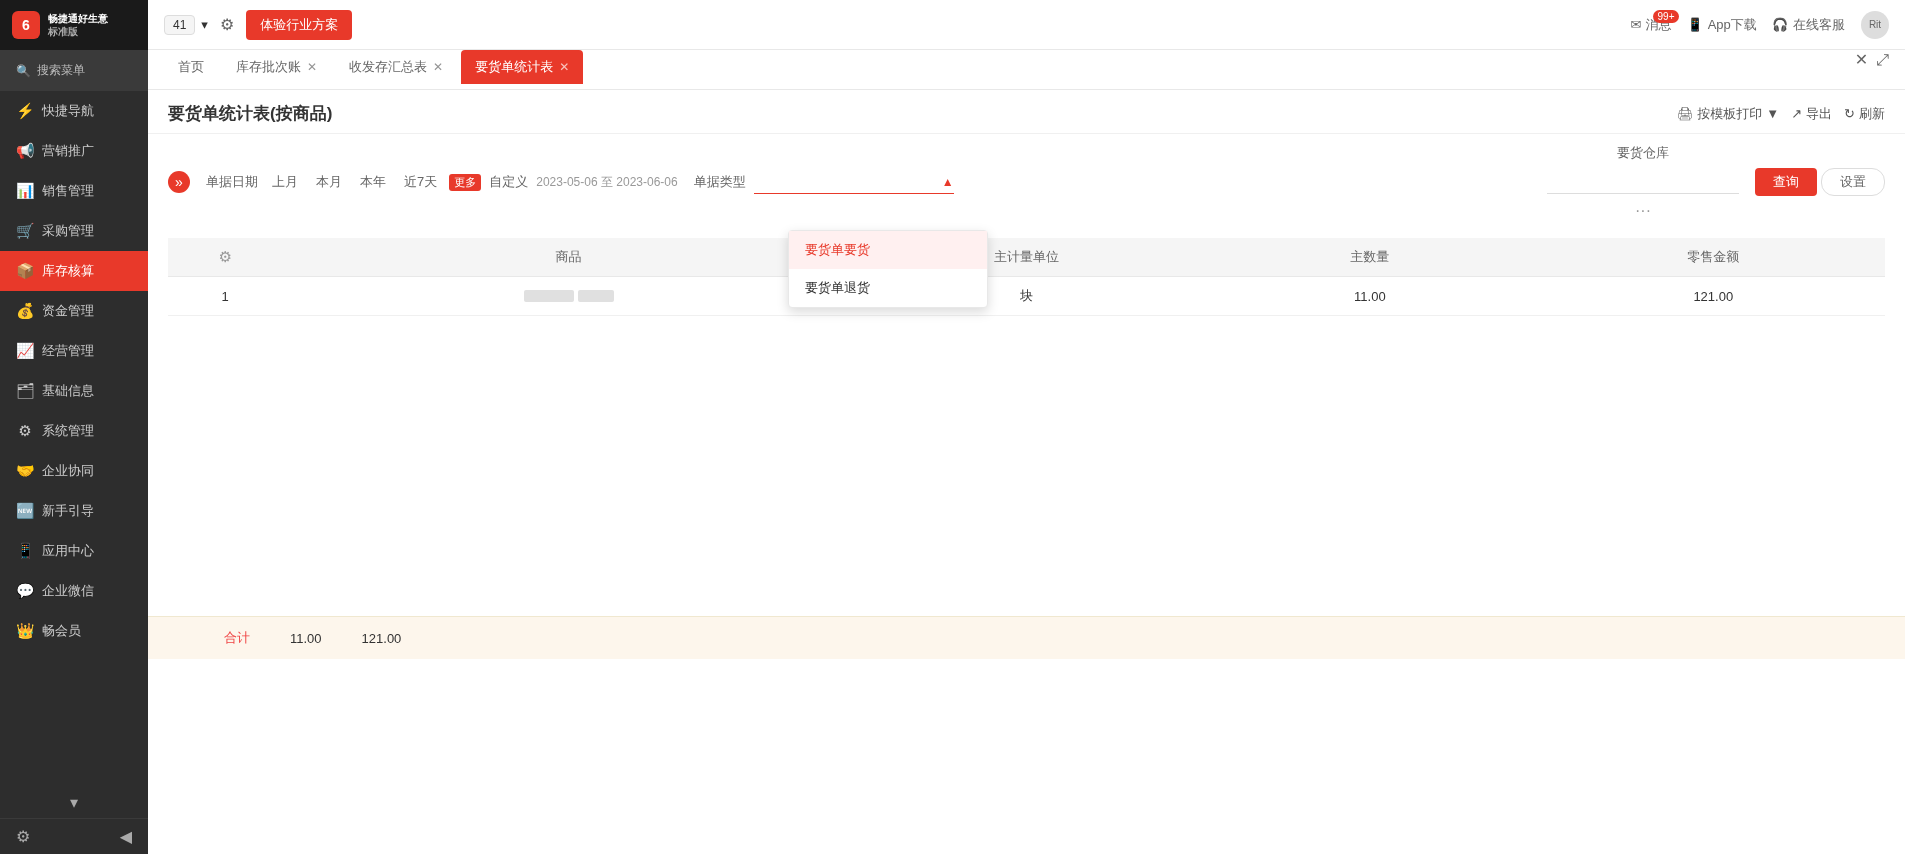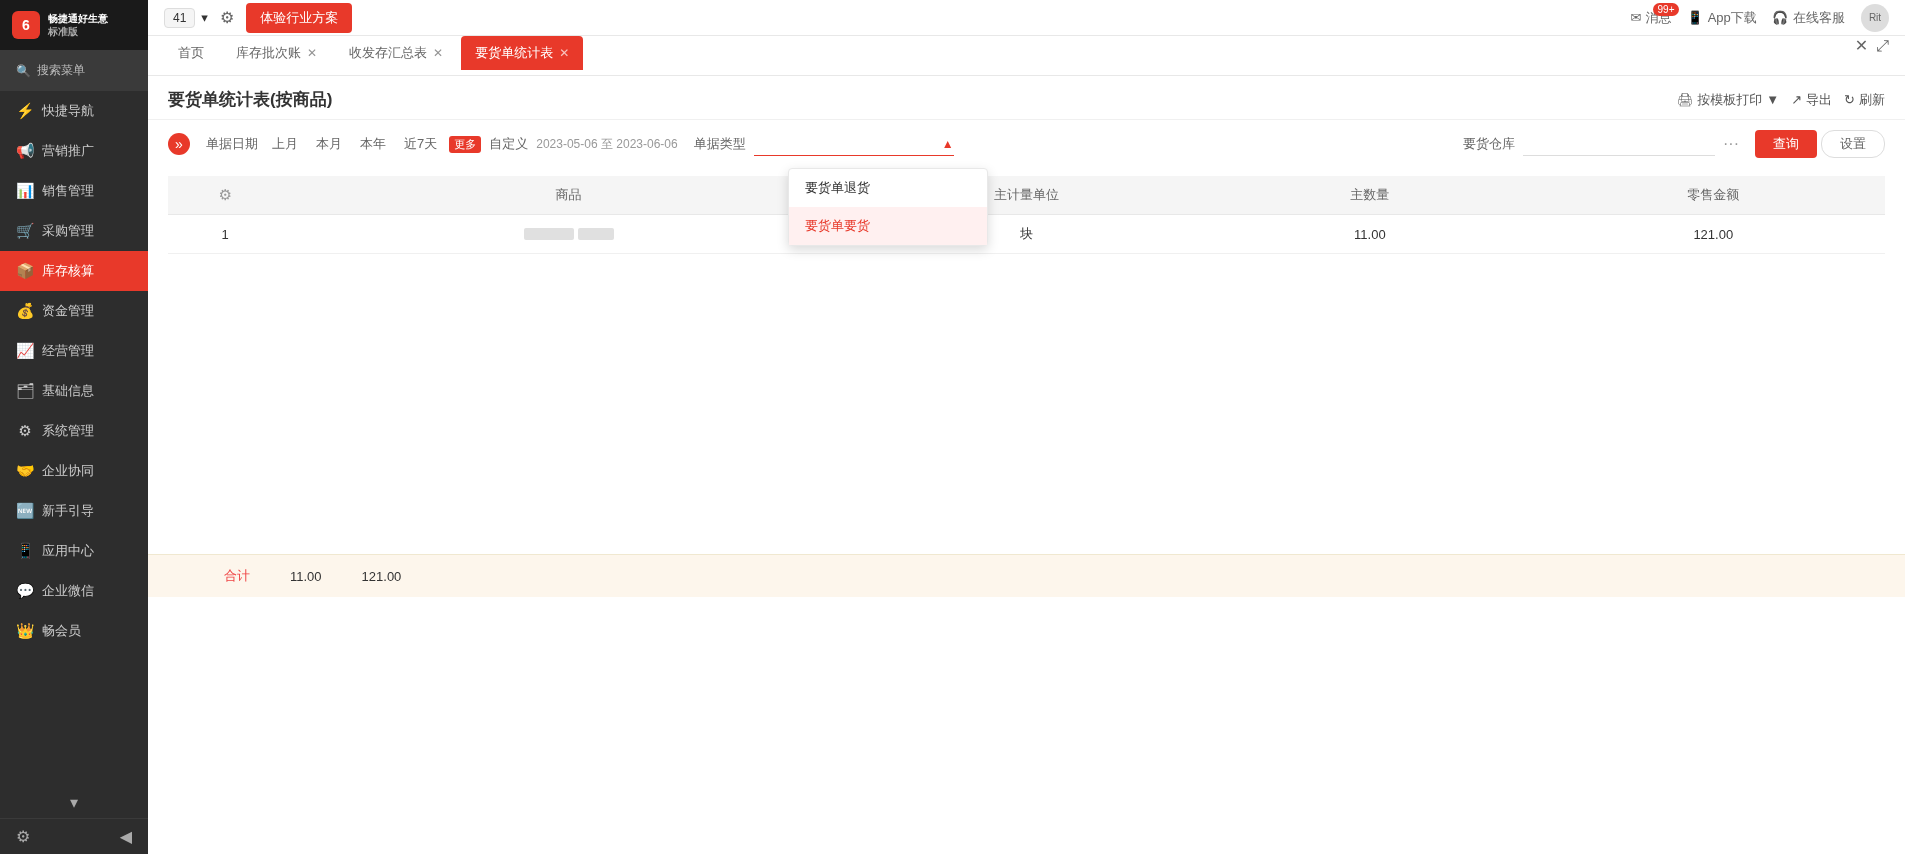--- a/index.html
+++ b/index.html
@@ -102,21 +102,21 @@
     .main {
       flex: 1;
       display: flex;
       flex-direction: column;
       background: #f0f2f5;
       overflow: hidden;
     }
 
     
     .topbar {
-      height: 36px;
+      height: 50px;
       background: #fff;
       display: flex;
       align-items: center;
       padding: 0 16px;
       gap: 12px;
       border-bottom: 1px solid #e8e8e8;
       flex-shrink: 0;
       justify-content: space-between;
     }
     .topbar-left {
@@ -364,20 +364,21 @@
     }
     .filter-dropdown-arrow {
       color: #e8392a;
       cursor: pointer;
       font-size: 12px;
     }
     .filter-warehouse-group {
       display: flex;
       align-items: center;
       gap: 8px;
+      flex-direction: column;
     }
     .filter-warehouse-input {
       border: none;
       border-bottom: 1px solid #ddd;
       outline: none;
       font-size: 13px;
       padding: 4px 8px;
       min-width: 150px;
       color: #333;
     }
@@ -692,22 +693,22 @@
           <input class="filter-warehouse-input" type="text" value="" style="">
           <span class="filter-warehouse-dots">···</span>
         </div>
 
         <div class="filter-actions">
           <button class="query-btn">查询</button>
           <button class="settings-btn-small">设置</button>
         </div>
 
         <div class="dropdown-overlay">
+          <div class="dropdown-item selected">要货单要货</div>
           <div class="dropdown-item">要货单退货</div>
-          <div class="dropdown-item selected">要货单要货</div>
         </div>
       </div>
 
       <div class="table-wrap">
         <table>
           <thead>
             <tr>
               <th class="col-settings">
                 <button class="settings-icon-btn">⚙</button>
               </th>

